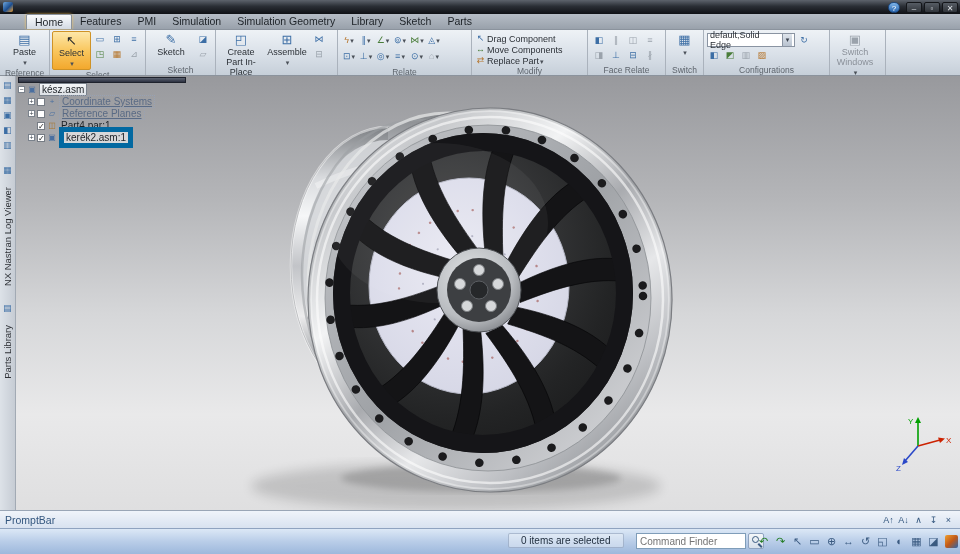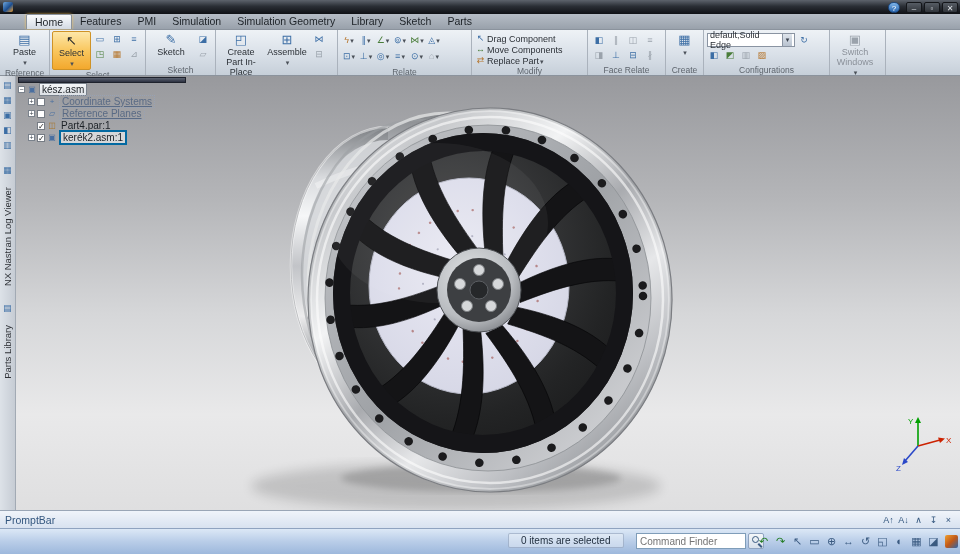--- a/index.html
+++ b/index.html
@@ -66,21 +66,21 @@
   .exp { width:7px; height:7px; border:1px solid #7a828c; background:#fff; font-size:7px; line-height:5px;
     text-align:center; color:#39414c; margin-right:2px; flex:0 0 auto; }
   .cb { width:8px; height:8px; border:1px solid #767c84; background:#fff; margin-right:2px; font-size:8px;
     line-height:7px; text-align:center; color:#222; flex:0 0 auto; }
   .cb::after { content:""; } .cb.on::after { content:"✓"; }
   .tico { width:10px; height:9px; font-size:8px; line-height:9px; text-align:center; color:#4a6fa0; margin-right:2px; flex:0 0 auto; }
   .tico.part { color:#a8762c; }
   .pf-label { padding:0 2px; }
   .pf-label.rootbox { border:1px solid #7a828c; background:linear-gradient(#f4f6f8,#dde1e6); }
   .pf-label.ghost { color:#5a6b85; text-decoration:underline; border:1px dotted #98a2b4; }
-  .pf-label.selbox { border:2px solid #0369a1; background:rgba(255,255,255,0.55); }
+  .pf-label.selbox { border:5px solid #0369a1; background:rgba(255,255,255,0.55); }
 
   
   .promptbar { position:absolute; left:0; top:510px; width:960px; height:18px;
     background:linear-gradient(#f0f4fa,#d8e2f0); border-top:1px solid #9aa6b6; display:flex; align-items:center; }
   .promptbar .ptitle { font-size:10.5px; color:#33567e; margin-left:5px; }
   .p-ic { font-size:9px; color:#33567e; width:15px; text-align:center; }
   .p-icons { margin-left:auto; display:flex; margin-right:4px; }
 
   
   .statusbar { position:absolute; left:0; top:528px; width:960px; height:26px;
@@ -248,21 +248,21 @@
       <div class="glabel">Face Relate</div>
     </div>
 
     <div class="rgroup" style="width:38px">
       <div class="gcontent" style="justify-content:center">
         <div class="bigbtn" style="width:30px">
           <div class="bicon">▦</div>
           <span class="dd"></span>
         </div>
       </div>
-      <div class="glabel">Create</div>
+      <div class="glabel">Switch</div>
     </div>
 
     <div class="rgroup" style="width:126px">
       <div class="gcontent" style="flex-direction:column">
         <div style="display:flex; align-items:center">
           <div class="combo">
             <span>default,Solid Edge</span>
             <span class="arr">▾</span>
           </div>
           <div class="ic">↻</div>

